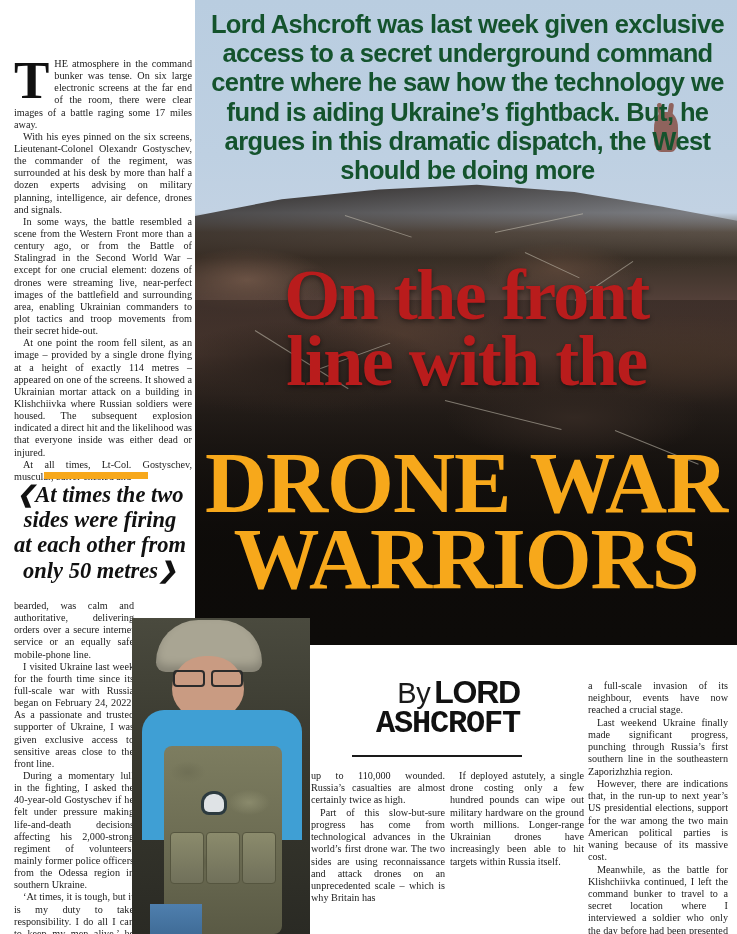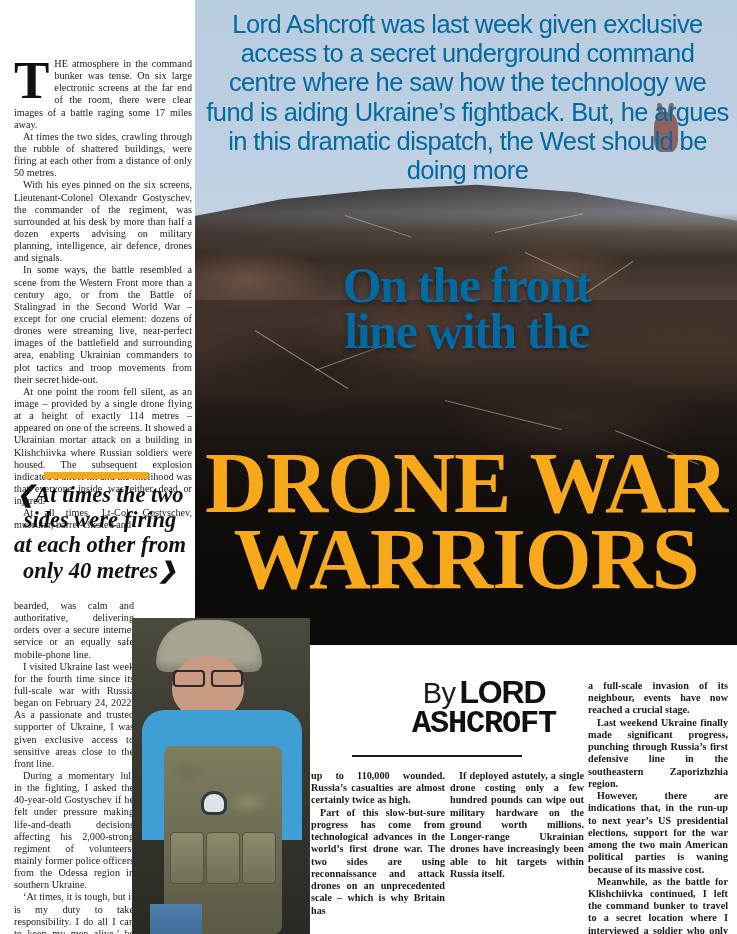--- a/index.html
+++ b/index.html
@@ -53,32 +53,32 @@
     content:""; position:absolute; top:-9px; width:5px; height:16px;
     background:#8c5a52; border-radius:3px;
   }
   .hand::before { left: 4px; transform: rotate(-10deg); }
   .hand::after  { left: 14px; transform: rotate(8deg); }
 
   
   .standfirst {
     position: absolute; left: 205px; top: 10px; width: 525px;
     font-family: "Liberation Sans", sans-serif;
-    font-weight: normal; font-size: 25.5px; line-height: 1.145;
+    font-weight: bold; font-size: 25.5px; line-height: 1.145;
     letter-spacing: -0.6px;
-    color: #0369a1; text-align: center;
+    color: #14532d; text-align: center;
     z-index: 6;
   }
 
   
   .hl-white {
     position: absolute; left: 196px; top: 262px; width: 541px;
     font-family: "Liberation Serif", serif; font-weight: bold;
-    font-size: 50px; line-height: .92; letter-spacing: -1.5px;
-    color: #0369a1; text-align: center;
+    font-size: 72px; line-height: .92; letter-spacing: -1.5px;
+    color: #b91c1c; text-align: center;
     text-shadow: 0 2px 5px rgba(0,0,0,.45);
     z-index: 6;
   }
   .hl-yellow {
     position: absolute; left: 188px; top: 446px; width: 556px;
     font-family: "Liberation Serif", serif; font-weight: bold;
     font-size: 86px; line-height: .88; letter-spacing: -1px;
     color: #F7A81B; text-align: center;
     z-index: 6;
   }
@@ -166,31 +166,31 @@
   .s-jeans {
     position:absolute; left:18px; top:286px; width:52px; height:32px;
     background: linear-gradient(180deg,#4f7fae 0%, #3f6b96 100%);
   }
 
   
   .bcol {
     position: absolute; top: 770px; width: 134px;
     font-size: 10.2px; line-height: 1.2; text-align: justify; color: #1a1a1a; z-index: 4;
   }
-  .bcol p { text-indent: 9px; font-weight: bold; }
+  .bcol p { text-indent: 9px; }
   .bcol p.noind { text-indent: 0; }
   .bcol.b2 { left: 311px; }
   .bcol.b3 { left: 450px; }
   .bcol.b4 { left: 588px; width: 140px; }
   .bcol.b4-top { top: 680px; }
 
   
   .byline {
     position: absolute; left: 352px; top: 676px; width: 168px;
-    text-align: center; z-index: 8; margin-left: 48px;
+    text-align: right; z-index: 8;
   }
   .byline .by {
     font-family: "Liberation Sans", sans-serif; font-weight: normal;
     font-size: 29px; letter-spacing: -.5px; color: #1a1a1a;
   }
   .byline .nm {
     font-family: "Liberation Sans", sans-serif; font-weight: bold;
     font-size: 32px; letter-spacing: -1.2px; color: #111;
   }
   .byline .l1 { line-height: 1.0; white-space: nowrap; }
@@ -231,29 +231,28 @@
     <div>line with the</div>
   </div>
 
   <div class="hl-yellow">
     <div>DRONE WAR</div>
     <div>WARRIORS</div>
   </div>
 
   <div class="col1">
     <p class="dropcap-para"><span class="dropcap">T</span><span>HE atmosphere in the command bunker was tense. On six large electronic screens at the far end of the room, there were clear images of a battle raging some 17 miles away.</span></p>
-    <p>At times the two sides, crawling through the rubble of shattered buildings, were firing at each other from a distance of only 50 metres.</p>
     <p>With his eyes pinned on the six screens, Lieutenant-Colonel Olexandr Gostyschev, the commander of the regiment, was surrounded at his desk by more than half a dozen experts advising on military planning, intelligence, air defence, drones and signals.</p>
     <p>In some ways, the battle resembled a scene from the Western Front more than a century ago, or from the Battle of Stalingrad in the Second World War – except for one crucial element: dozens of drones were streaming live, near-perfect images of the battlefield and surrounding area, enabling Ukrainian commanders to plot tactics and troop movements from their secret hide-out.</p>
     <p>At one point the room fell silent, as an image – provided by a single drone flying at a height of exactly 114 metres – appeared on one of the screens. It showed a Ukrainian mortar attack on a building in Klishchiivka where Russian soldiers were housed. The subsequent explosion indicated a direct hit and the likelihood was that everyone inside was either dead or injured.</p>
     <p>At all times, Lt-Col. Gostyschev, muscular, barrel-chested and</p>
   </div>
 
   <div class="pq-rule"></div>
-  <div class="pullquote"><span>❮</span><span>At times the two sides were firing at each other from only 40 metres</span><span>❯</span></div>
+  <div class="pullquote"><span>❮</span><span>At times the two sides were firing at each other from only 50 metres</span><span>❯</span></div>
 
   <div class="col1-lower">
     <p class="noind">bearded, was calm and authoritative, delivering orders over a secure internet service or an equally safe mobile-phone line.</p>
     <p>I visited Ukraine last week for the fourth time since its full-scale war with Russia began on February 24, 2022. As a passionate and trusted supporter of Ukraine, I was given exclusive access to sensitive areas close to the front line.</p>
     <p>During a momentary lull in the fighting, I asked the 40-year-old Gostyschev if he felt under pressure making life-and-death decisions affecting his 2,000-strong regiment of volunteers, mainly former police officers from the Odessa region in southern Ukraine.</p>
     <p>‘At times, it is tough, but it is my duty to take responsibility. I do all I can to keep my men alive,’ he said in a sombre tone, speaking through an interpreter.</p>
 
   </div>
 
   <div class="soldier">
@@ -282,19 +281,19 @@
     <p>Part of this slow-but-sure progress has come from technological advances in the world’s first drone war. The two sides are using reconnaissance and attack drones on an unprecedented scale – which is why Britain has</p>
   </div>
 
   <div class="bcol b3">
     <p>If deployed astutely, a single drone costing only a few hundred pounds can wipe out military hardware on the ground worth millions. Longer-range Ukrainian drones have increasingly been able to hit targets within Russia itself.</p>
 
   </div>
 
   <div class="bcol b4 b4-top">
     <p class="noind">a full-scale invasion of its neighbour, events have now reached a crucial stage.</p>
-    <p>Last weekend Ukraine finally made significant progress, punching through Russia’s first defensive line in the southeastern Zaporizhzhia region.</p>
+    <p>Last weekend Ukraine finally made significant progress, punching through Russia’s first southern line in the southeastern Zaporizhzhia region.</p>
     <p>However, there are indications that, in the run-up to next year’s US presidential elections, support for the war among the two main American political parties is waning because of its massive cost.</p>
     <p>Meanwhile, as the battle for Klishchiivka continued, I left the command bunker to travel to a secret location where I interviewed a soldier who only the day before had been presented with the Order of Merit gallantry medal by President Volodymyr Zelensky.</p>
 
   </div>
 
 </div>
 
 </body></html>

